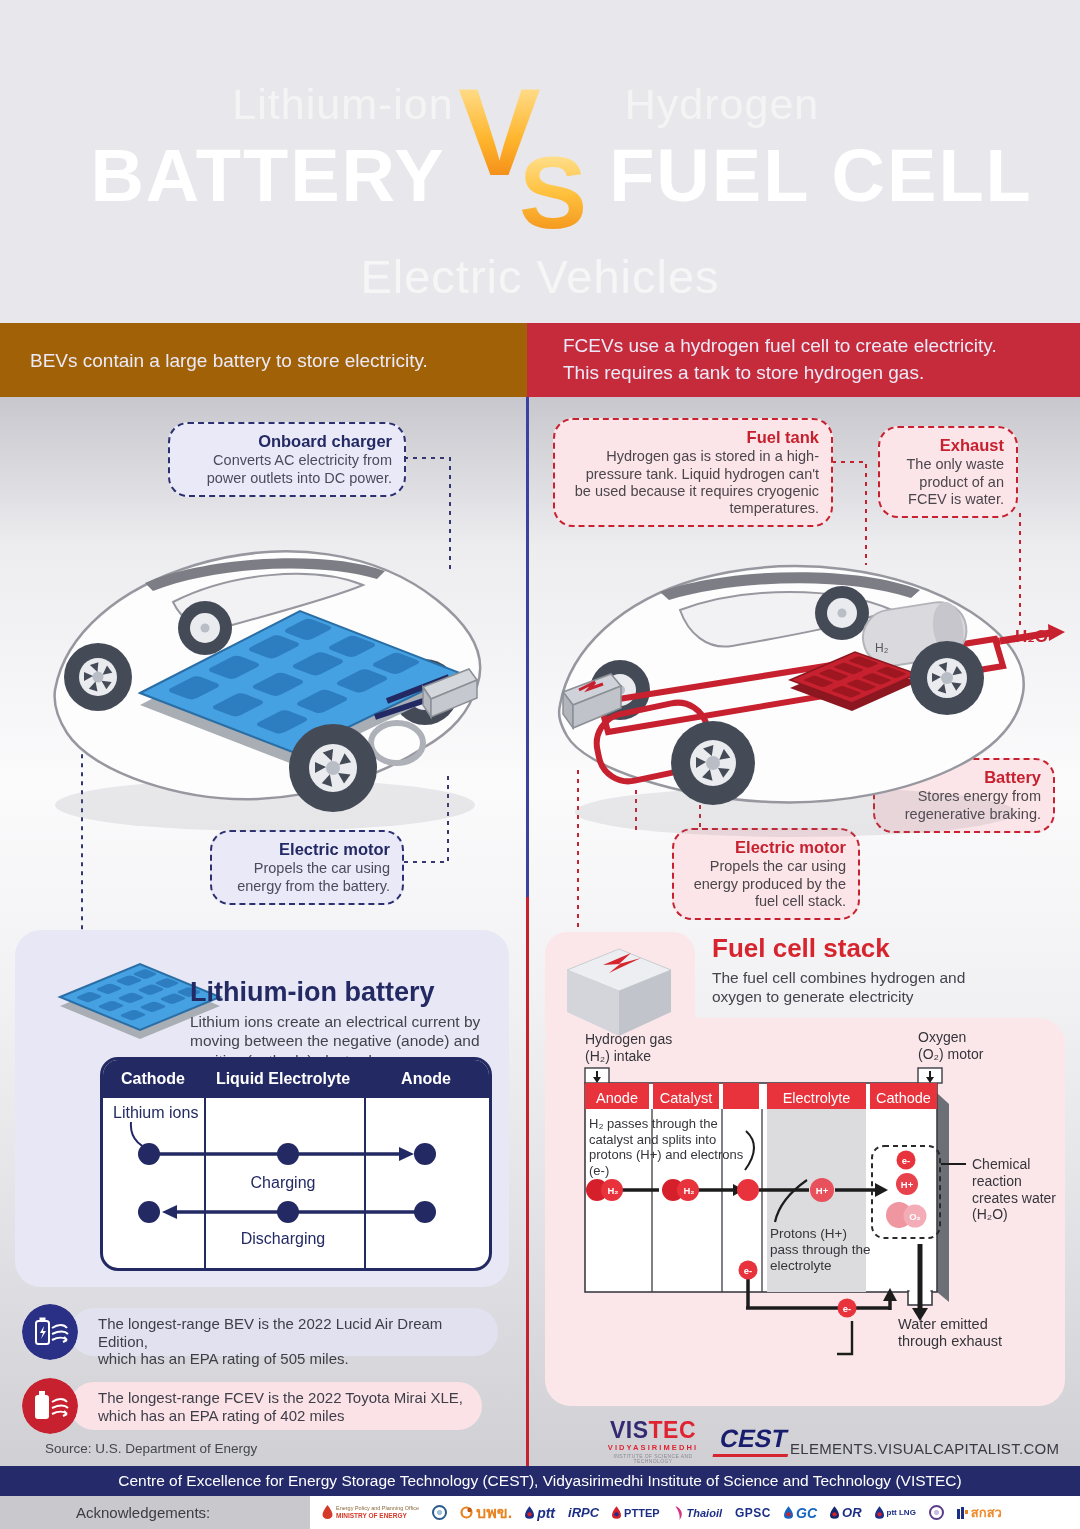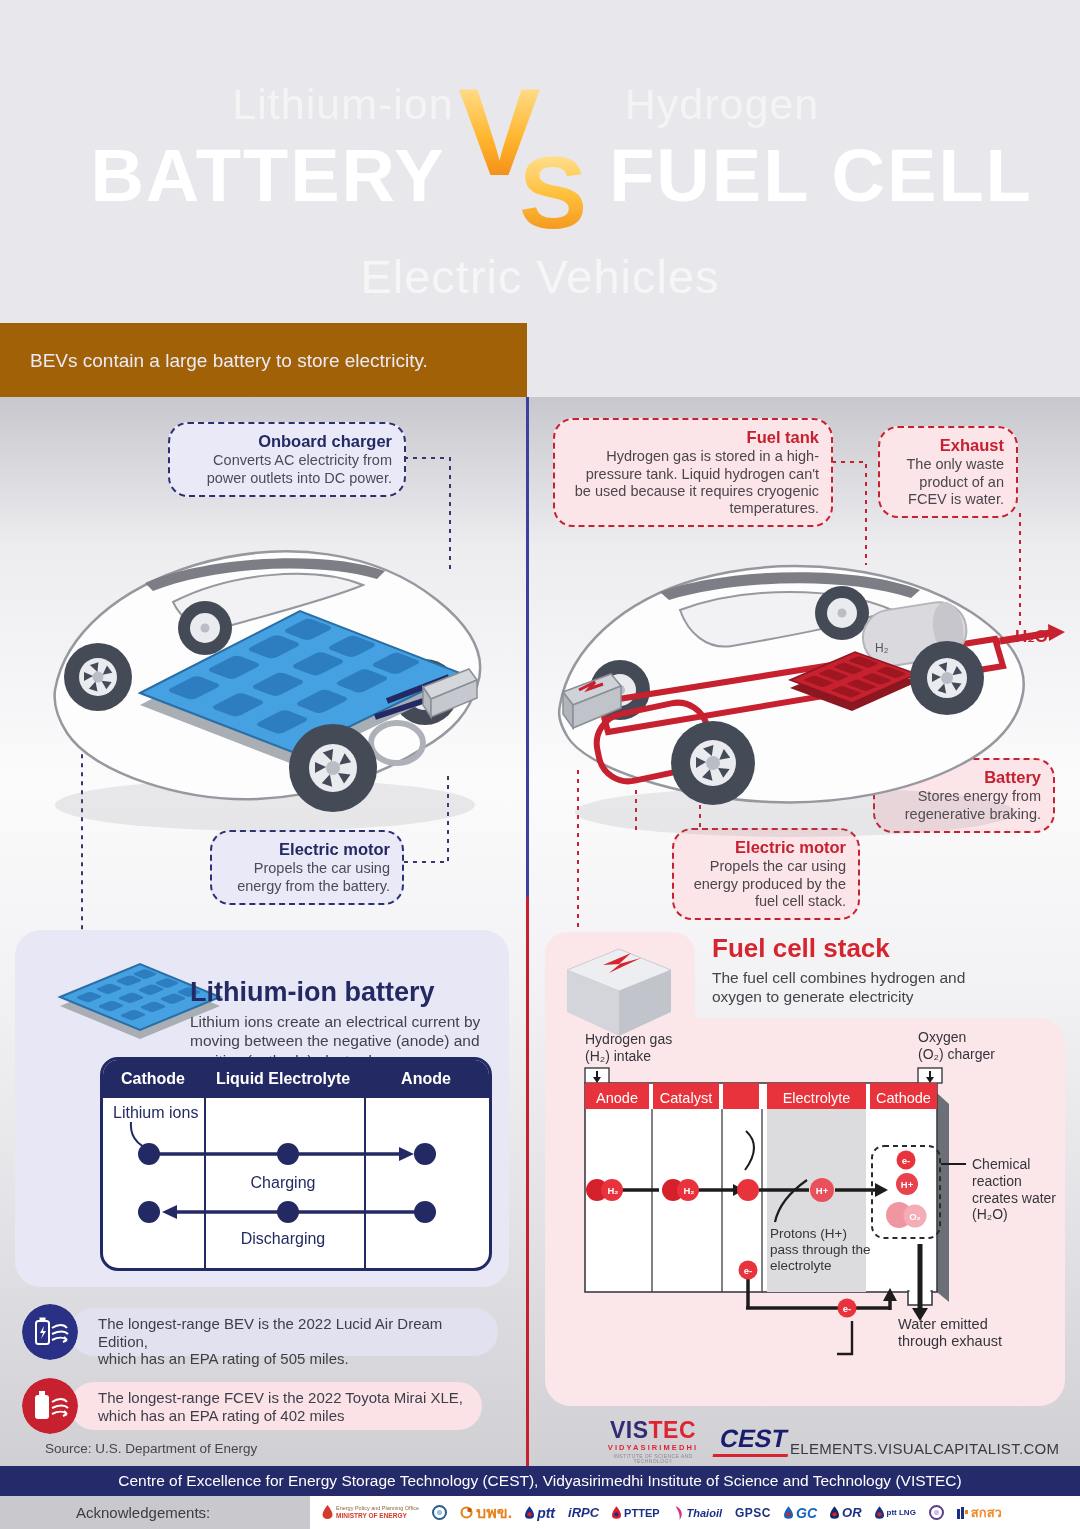--- a/index.html
+++ b/index.html
@@ -105,20 +105,24 @@
     <div class="hero-cat" style="left:552px;width:340px;">Hydrogen</div>
     <div class="hero-main" style="left:58px;width:420px;">BATTERY</div>
     <div class="hero-main" style="left:588px;width:466px;">FUEL CELL</div>
     <div class="vs-v">V</div>
     <div class="vs-s">S</div>
     <div class="hero-sub">Electric Vehicles</div>
   </div>
 
   <div class="banner left">
     <div class="txt abs" style="left:30px;top:25px;">BEVs contain a large battery to store electricity.</div>
+  </div>
+  <div class="banner right">
+    <div class="txt abs" style="left:36px;top:10px;">FCEVs use a hydrogen fuel cell to create electricity.</div>
+    <div class="txt abs" style="left:36px;top:37px;">This requires a tank to store hydrogen gas.</div>
   </div>
 
   <div class="content-bg"></div>
   <div class="div-blue"></div>
   <div class="div-red"></div>
 
   <svg class="abs" style="left:0;top:397px;" width="1080" height="1069">
     <g fill="none" stroke="#34386f" stroke-width="2" stroke-dasharray="4 5">
       <path d="M404,61 H450 V173"></path>
       <path d="M148,310 C110,313 82,318 82,331 V537"></path>
@@ -429,26 +433,27 @@
     <circle cx="302" cy="290" r="9.5" fill="#e8323c"></circle>
     <path d="M292,336 L307,336 L307,303" fill="none" stroke="#1c1c1c" stroke-width="2.4"></path>
   </svg>
 
   <div class="fc-lab" style="left:585px;top:1031px;">
     <div>Hydrogen gas</div>
     <div>(H₂) intake</div>
   </div>
   <div class="fc-lab" style="left:918px;top:1029px;">
     <div>Oxygen</div>
-    <div>(O₂) charger</div>
+    <div>(O₂) motor</div>
   </div>
   <div class="fc-colhead" style="left:585px;width:64px;">Anode</div>
   <div class="fc-colhead" style="left:653px;width:66px;">Catalyst</div>
   <div class="fc-colhead" style="left:767px;width:99px;">Electrolyte</div>
   <div class="fc-colhead" style="left:870px;width:67px;">Cathode</div>
+  <div class="fc-lab" style="left:589px;top:1116px;width:174px;font-size:13px;">H₂ passes through the catalyst and splits into protons (H+) and electrons (e-)</div>
   <div class="fc-lab" style="left:770px;top:1226px;width:108px;font-size:13.5px;">Protons (H+) pass through the electrolyte</div>
   <div class="fc-lab" style="left:972px;top:1156px;width:92px;">Chemical reaction creates water (H₂O)</div>
   <div class="fc-lab" style="left:898px;top:1316px;width:140px;font-size:14.5px;">Water emitted through exhaust</div>
 
   <span class="pt" style="left:613px;top:1190px;">H₂</span>
   <span class="pt" style="left:689px;top:1190px;">H₂</span>
   <span class="pt" style="left:822px;top:1190px;">H+</span>
   <span class="pt" style="left:906px;top:1160px;">e-</span>
   <span class="pt" style="left:907px;top:1184px;">H+</span>
   <span class="pt" style="left:915px;top:1216px;">O₂</span>

